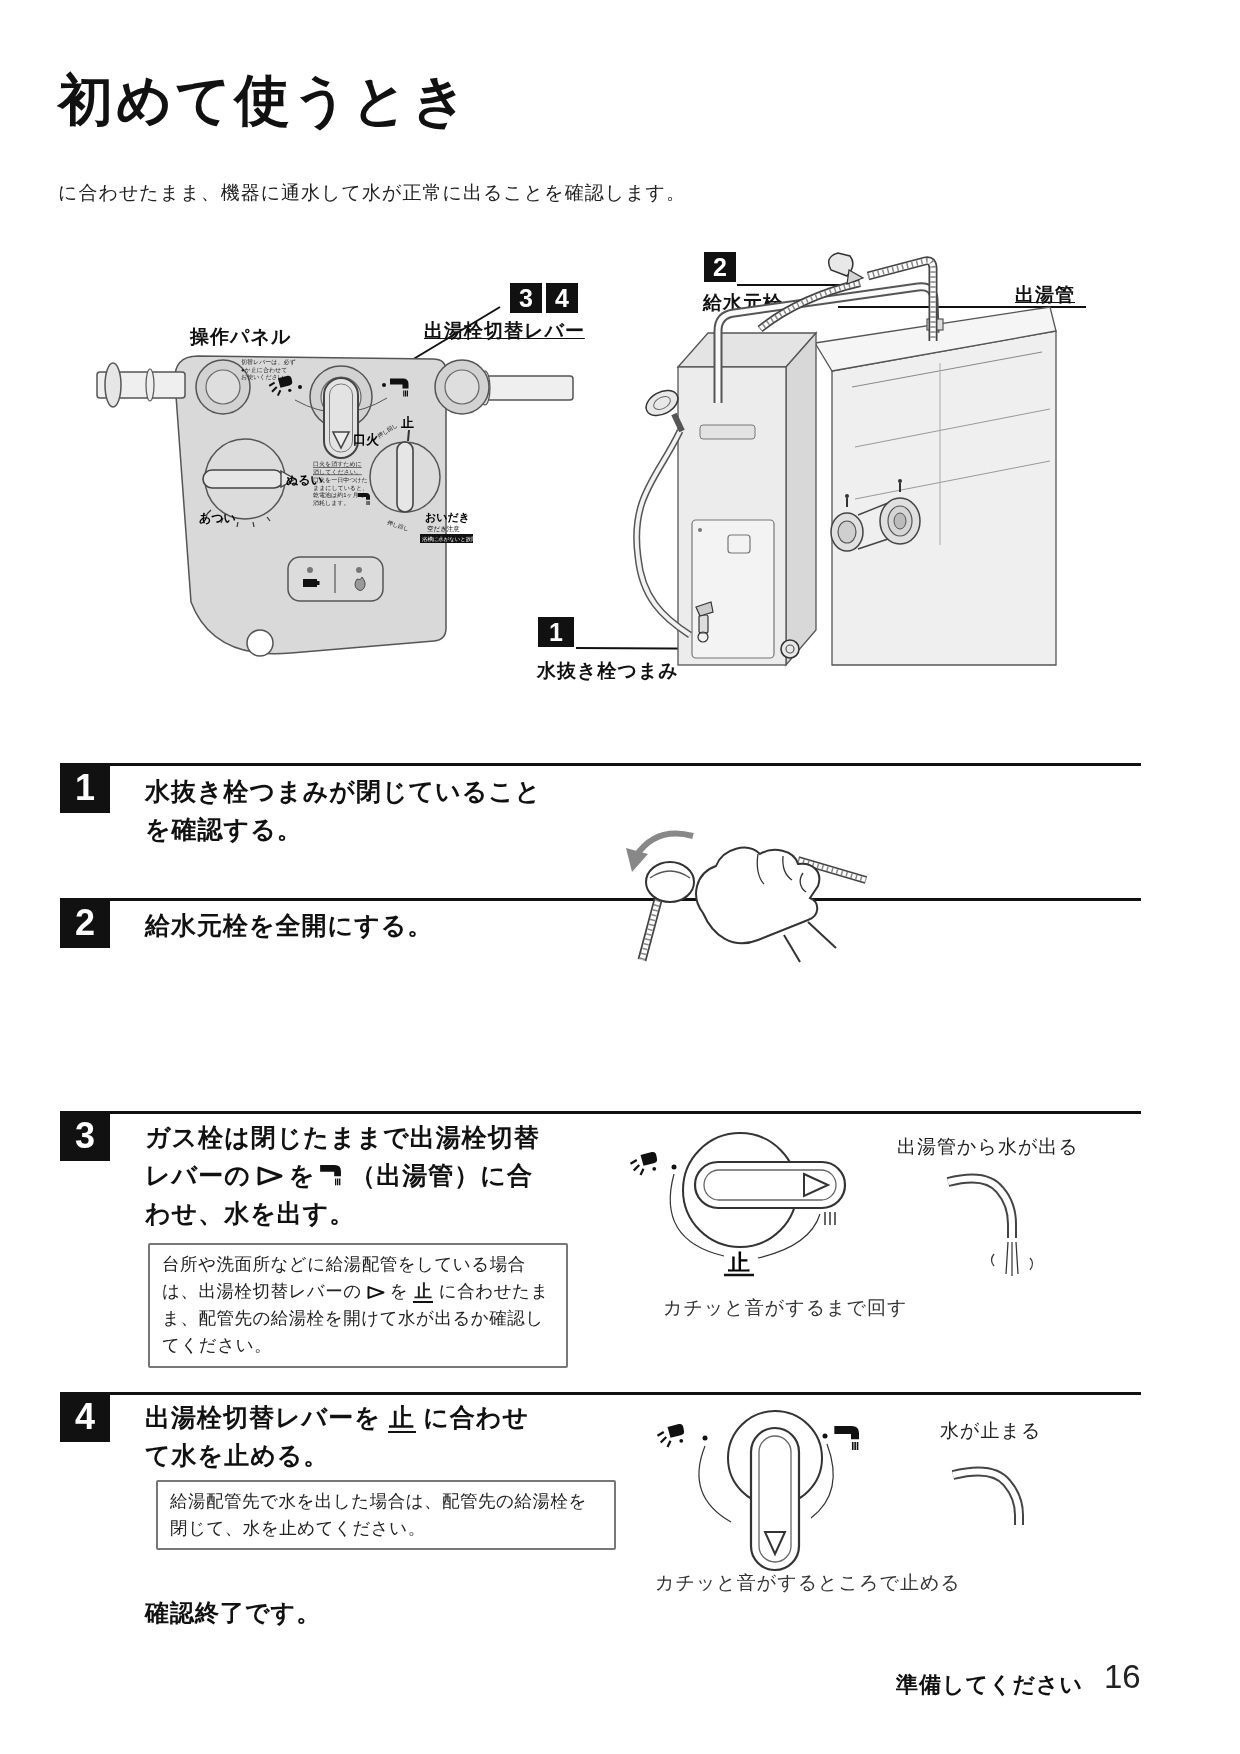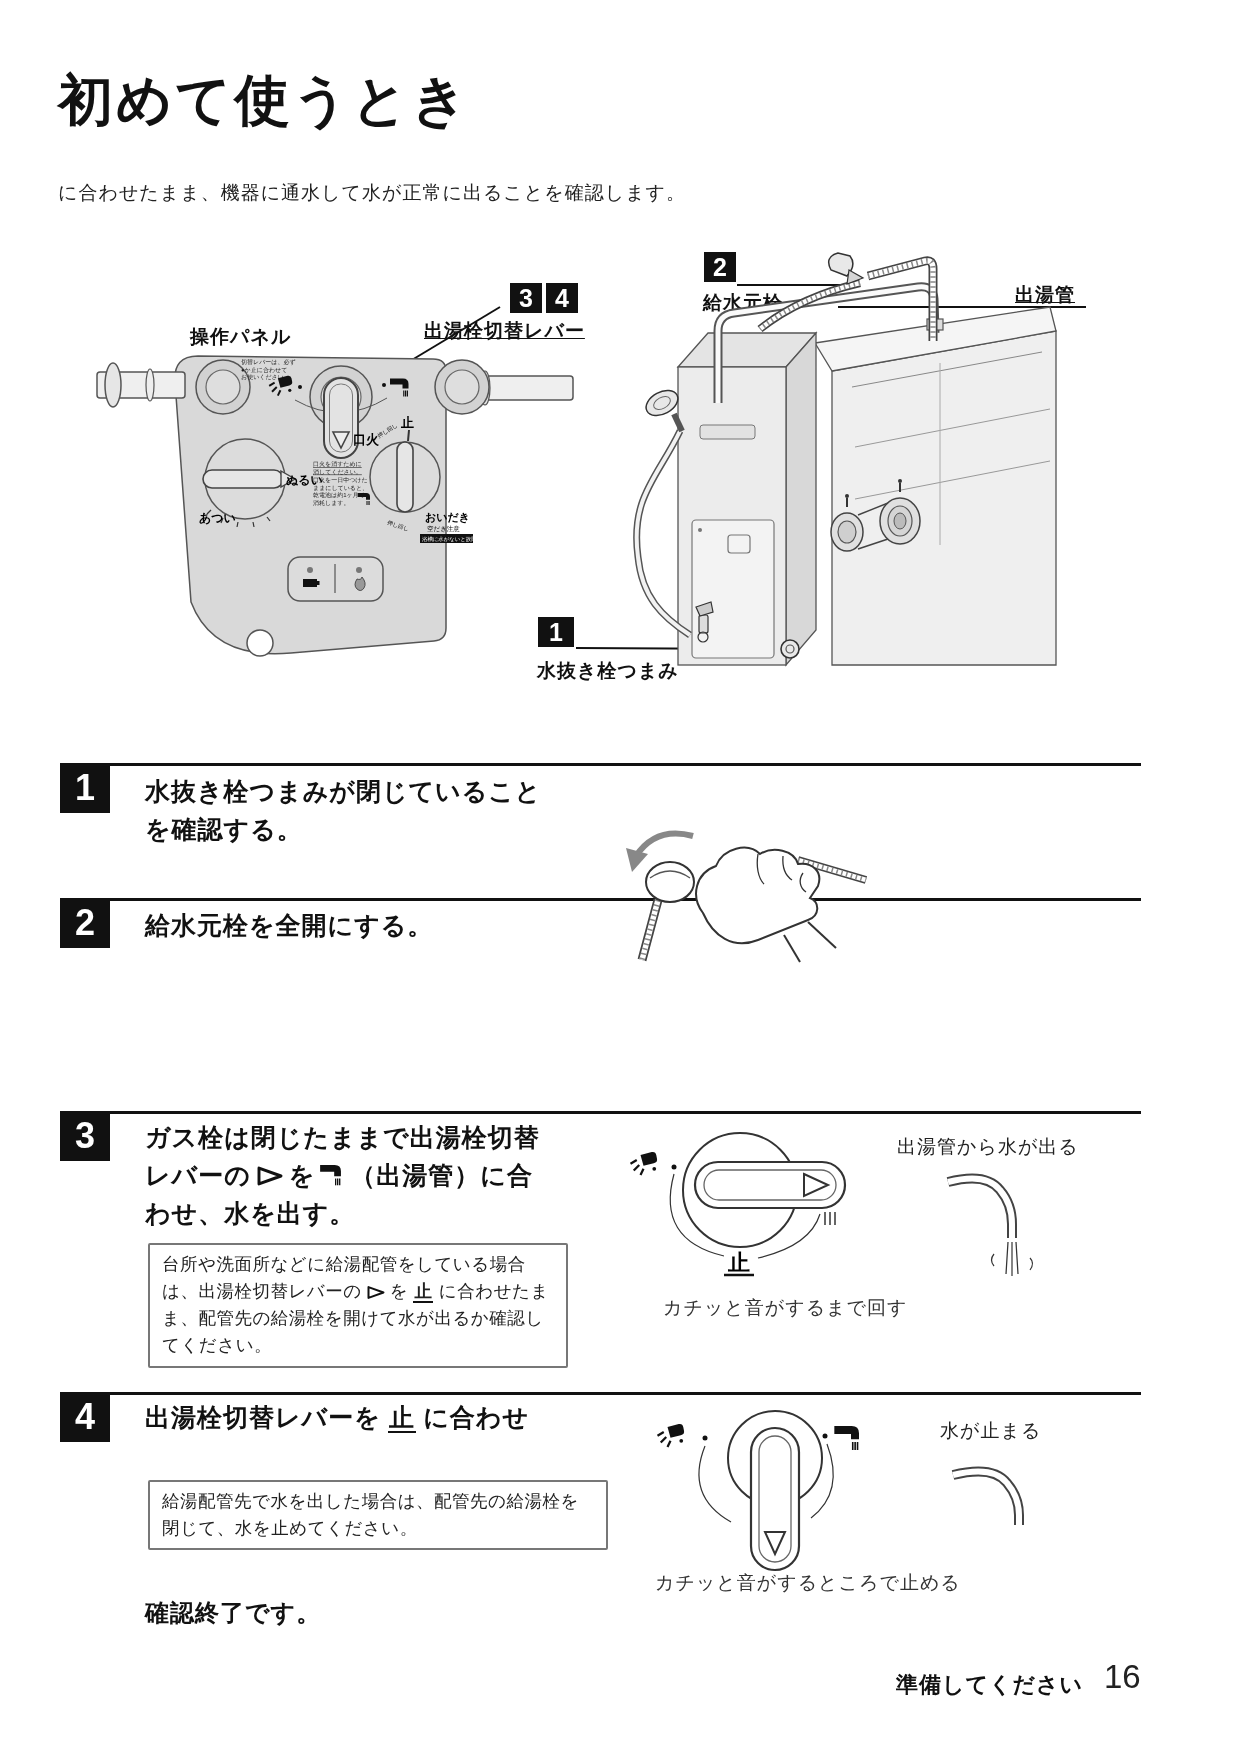--- a/index.html
+++ b/index.html
@@ -316,22 +316,23 @@
       <path d="M102,96 Q107,101 102,108"></path>
     </g>
   </svg>
 
   <div class="rule" style="left:60px;top:1392px;width:1120px;"></div>
   <div class="abs badge badge-step" style="left:60px;top:1392px;">4</div>
   <div class="abs stephead" style="left:145px;top:1399px;width:460px;font-family:Liberation Serif, serif;">
     <div>
       <span>出湯栓切替レバーを</span> <span class="stopword">止</span> <span>に合わせ</span>
     </div>
+    <div>て水を止める。</div>
   </div>
-  <div class="abs notebox" style="left:148px;top:1480px;width:432px;">給湯配管先で水を出した場合は、配管先の給湯栓を閉じて、水を止めてください。</div>
+  <div class="abs notebox" style="left:156px;top:1480px;width:432px;">給湯配管先で水を出した場合は、配管先の給湯栓を閉じて、水を止めてください。</div>
 
   <svg class="abs" style="left:635px;top:1400px;" width="250" height="185" viewBox="0 0 250 185">
     <circle cx="140" cy="58" r="47" fill="#fff" stroke="#333" stroke-width="2"></circle>
     <path d="M70,46 Q50,96 96,122" fill="none" stroke="#333" stroke-width="1.2"></path>
     <path d="M192,44 Q210,92 176,118" fill="none" stroke="#333" stroke-width="1.2"></path>
     <rect x="116" y="28" width="48" height="142" rx="24" fill="#fff" stroke="#333" stroke-width="2.2"></rect>
     <rect x="124" y="36" width="32" height="126" rx="16" fill="none" stroke="#666" stroke-width="1.3"></rect>
     <polygon points="130,132 150,132 140,154" fill="#fff" stroke="#333" stroke-width="2"></polygon>
     <use href="#ic-shower" x="20" y="22" width="30" height="30"></use>
     <circle cx="70" cy="38" r="2.5" fill="#111"></circle>

